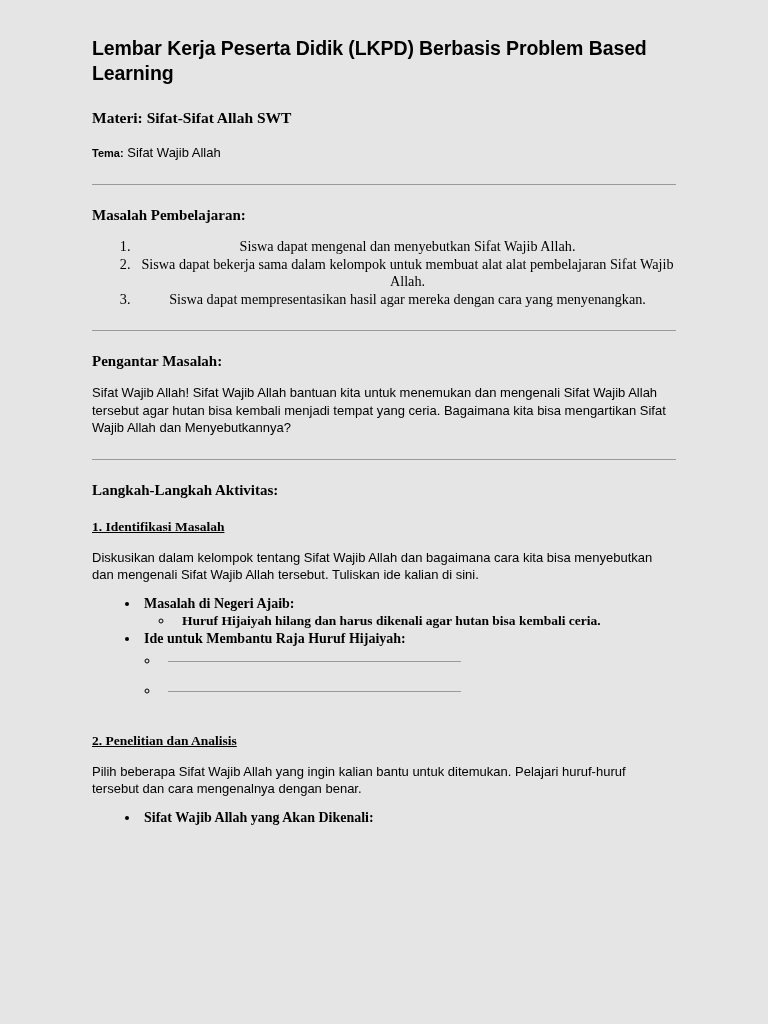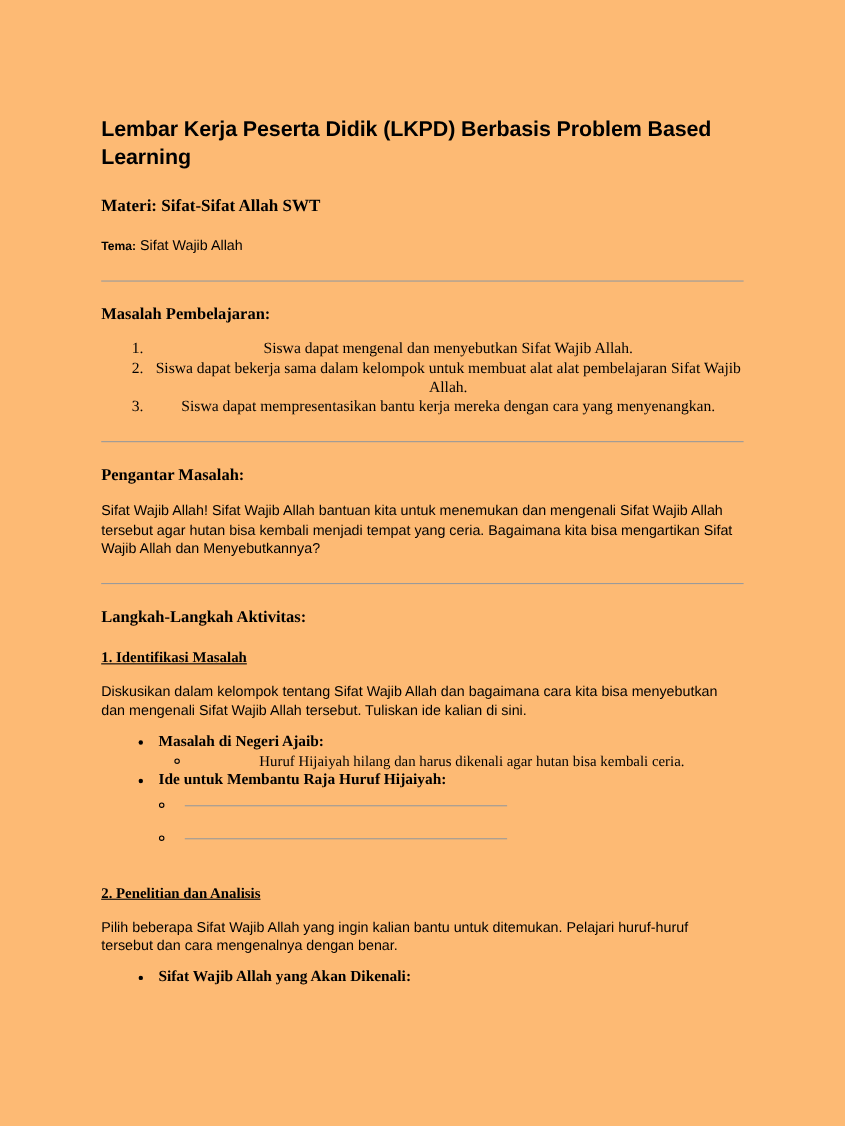--- a/index.html
+++ b/index.html
@@ -11,23 +11,23 @@
     width: 768px;
     height: 1024px;
     font-family: "Liberation Sans", sans-serif;
     color: #000000;
     overflow: hidden;
   }
   .page {
     position: relative;
     width: 768px;
     height: 1024px;
-    background: #fdba74;
+    background: #e5e5e5;
     box-sizing: border-box;
-    padding: 106px 92px 0 92px;
+    padding: 36px 92px 0 92px;
   }
   .doc-title {
     font-family: "Liberation Sans", sans-serif;
     font-size: 19.5px;
     font-weight: bold;
     line-height: 25px;
     margin: 0 0 0 0;
     letter-spacing: -0.1px;
   }
   .materi {
@@ -96,23 +96,22 @@
   }
   ul.sublist {
     list-style: circle;
     font-family: "Liberation Serif", serif;
     font-size: 13.5px;
     font-weight: normal;
     margin: 1px 0 2px 0;
     padding-left: 30px;
   }
   ul.sublist > li {
-    font-weight: normal;
+    font-weight: bold;
     padding-left: 8px;
-    text-align: center;
   }
   ul.blanklist {
     list-style: circle;
     font-family: "Liberation Serif", serif;
     font-size: 13.5px;
     font-weight: normal;
     margin: 6px 0 0 0;
     padding-left: 68px;
   }
   ul.blanklist > li {
@@ -146,21 +145,21 @@
     <span>Sifat Wajib Allah</span>
   </p>
 
   <hr class="hr">
 
   <h2 class="section-head">Masalah Pembelajaran:</h2>
 
   <ol class="goals">
     <li>Siswa dapat mengenal dan menyebutkan Sifat Wajib Allah.</li>
     <li>Siswa dapat bekerja sama dalam kelompok untuk membuat alat alat pembelajaran Sifat Wajib Allah.</li>
-    <li>Siswa dapat mempresentasikan bantu kerja mereka dengan cara yang menyenangkan.</li>
+    <li>Siswa dapat mempresentasikan hasil agar mereka dengan cara yang menyenangkan.</li>
   </ol>
 
   <hr class="hr">
 
   <h2 class="section-head">Pengantar Masalah:</h2>
 
   <p class="para">Sifat Wajib Allah! Sifat Wajib Allah bantuan kita untuk menemukan dan mengenali Sifat Wajib Allah tersebut agar hutan bisa kembali menjadi tempat yang ceria. Bagaimana kita bisa mengartikan Sifat Wajib Allah dan Menyebutkannya?</p>
 
   <hr class="hr">
 

